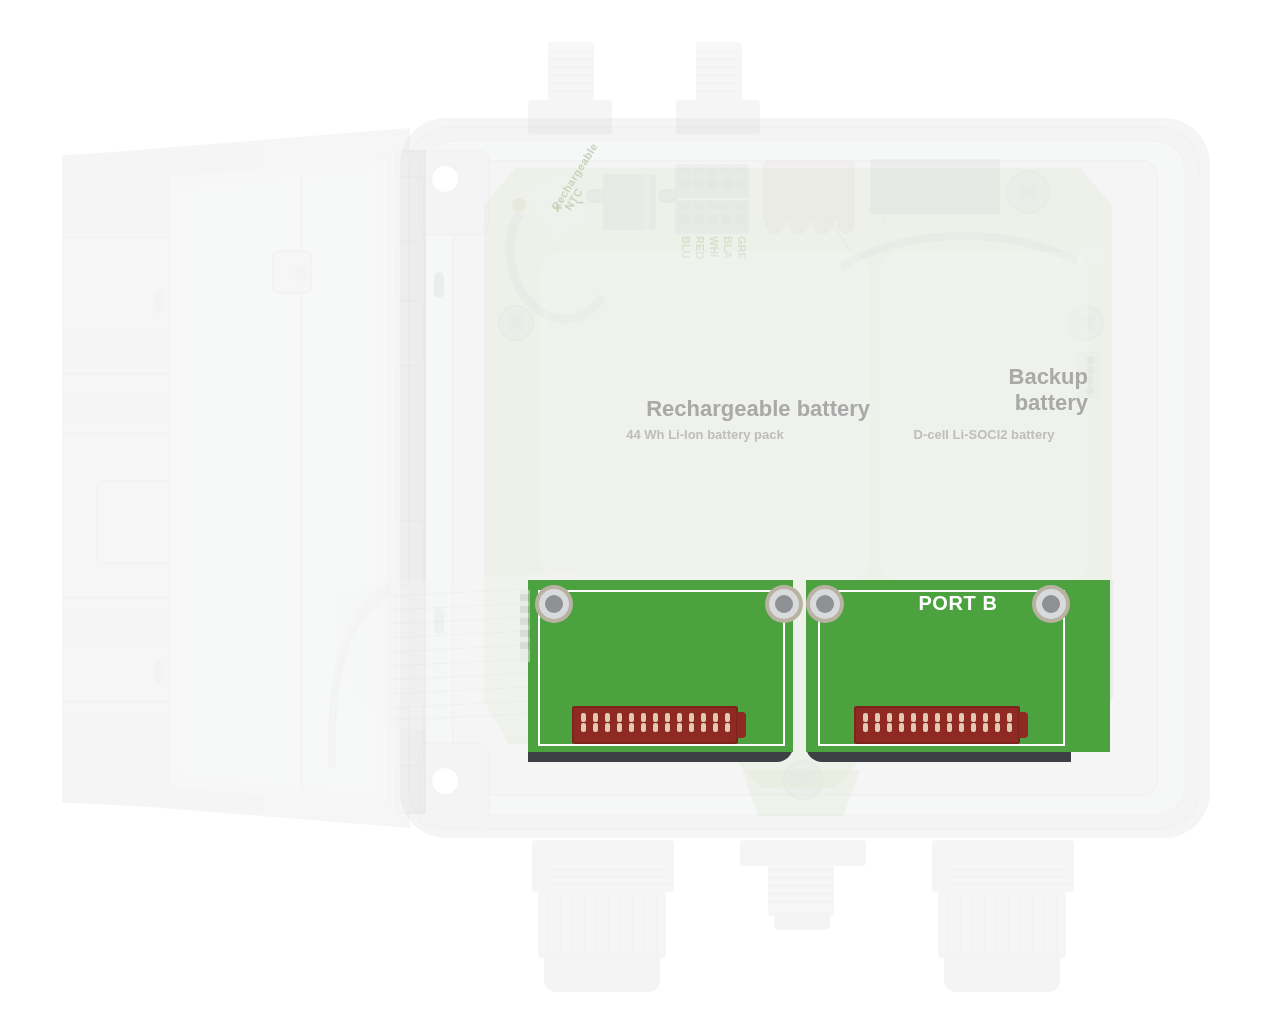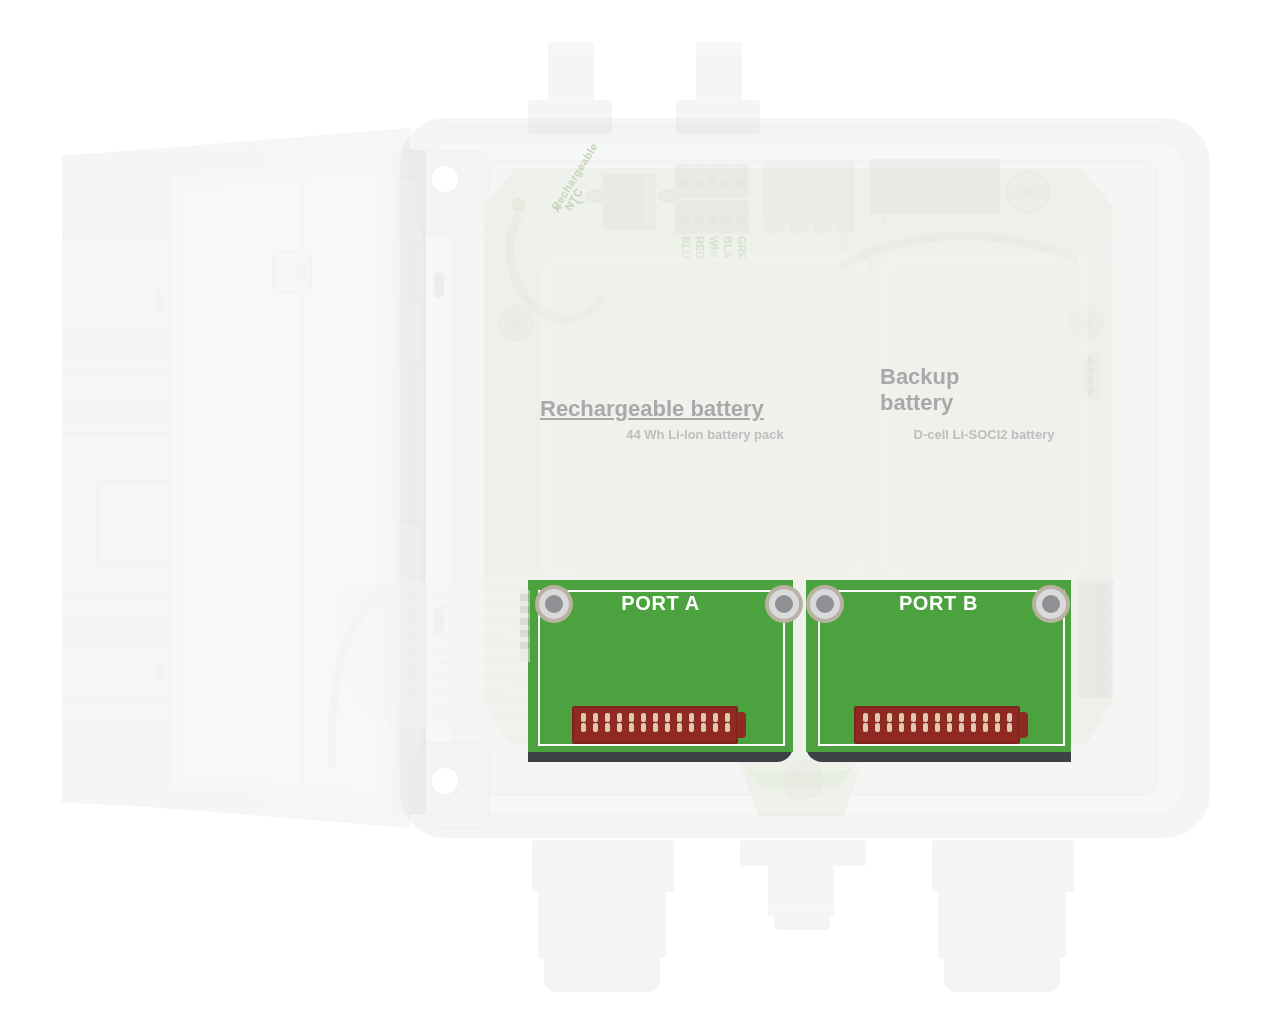--- a/index.html
+++ b/index.html
@@ -152,21 +152,21 @@
 
   
   .batt{
     background:#f4f5f4;border-radius:22px;
   }
   .batt-in{
     position:absolute;left:10px;top:10px;right:10px;bottom:10px;
     background:#f1f2f1;border-radius:16px;
   }
   .batt-title{
-    position:absolute;left:0;right:0;text-align:left;
+    position:absolute;left:0;right:0;text-align:right;
     color:#a8a9a8;font-weight:700;line-height:1.18;
   }
   .batt-sub{
     position:absolute;left:0;right:0;text-align:center;
     color:#bdbebd;font-weight:700;font-size:13px;
   }
 
   
   .port-shadow{background:#3d4145;}
   .port-board{
@@ -387,21 +387,21 @@
   </div>
 
   <div class="abs batt ghost" style="left:540px;top:252px;width:330px;height:330px;">
     <div class="batt-in"></div>
   </div>
   <div class="abs batt ghost" style="left:880px;top:252px;width:208px;height:330px;">
     <div class="batt-in"></div>
   </div>
 
   <div class="abs" style="left:540px;top:396px;width:330px;">
-    <div class="batt-title" style="font-size:22px;top:0;text-decoration:underline;">Rechargeable battery</div>
+    <div class="batt-title" style="font-size:22px;top:0;">Rechargeable battery</div>
     <div class="batt-sub" style="top:31px;">44 Wh Li-Ion battery pack</div>
   </div>
 
   <div class="abs" style="left:880px;top:364px;width:208px;">
     <div class="batt-title" style="font-size:22px;top:0;">Backup</div>
     <div class="batt-title" style="font-size:22px;top:26px;">battery</div>
     <div class="batt-sub" style="top:63px;">D-cell Li-SOCl2 battery</div>
   </div>
 
   <svg class="abs" style="left:240px;top:560px;width:330px;height:230px;opacity:.38" viewBox="0 0 330 230">
@@ -424,21 +424,20 @@
       <path d="M147,30 C113,48 96,96 94,176 L94,206"></path>
       <path d="M140,44 C108,62 92,104 90,178 L90,206"></path>
     </g>
   </svg>
 
   <div class="abs port-shadow" style="left:528px;top:586px;width:265px;height:176px;border-radius:0 0 16px 0;"></div>
   <div class="abs port-shadow" style="left:806px;top:586px;width:265px;height:176px;border-radius:0 0 0 16px;"></div>
 
   <div class="abs port-board" style="left:528px;top:580px;width:265px;height:172px;">
     <div class="port-silk" style="left:10px;top:10px;width:243px;height:152px;border-width:2px;border-color:#ffffff;"></div>
-    <div class="port-label" style="top:12px;">PORT A</div>
 
     <div class="idc" style="left:44px;top:126px;width:166px;height:38px;">
       <div class="idc-pin" style="left:9px;top:7px;"></div>
         <div class="idc-pin" style="left:21px;top:17px;"></div>
       <div class="idc-pin" style="left:33px;top:7px;"></div>
         <div class="idc-pin" style="left:45px;top:17px;"></div>
       <div class="idc-pin" style="left:57px;top:7px;"></div>
         <div class="idc-pin" style="left:69px;top:17px;"></div>
       <div class="idc-pin" style="left:81px;top:7px;"></div>
         <div class="idc-pin" style="left:93px;top:17px;"></div>
@@ -457,21 +456,21 @@
       <div class="idc-pin" style="left:117px;top:7px;"></div>
         <div class="idc-pin" style="left:129px;top:17px;"></div>
       <div class="idc-pin" style="left:141px;top:7px;"></div>
         <div class="idc-pin" style="left:153px;top:17px;"></div>
       <div class="idc-pin" style="left:153px;top:7px;"></div>
         <div class="idc-pin" style="left:9px;top:17px;"></div>
     </div>
     <div class="idc-notch" style="left:209px;top:132px;"></div>
   </div>
 
-  <div class="abs port-board" style="left:806px;top:580px;width:265px;height:172px;">
+  <div class="abs port-board" style="left:806px;top:580px;width:265px;height:172px;padding-left:39px;">
     <div class="port-silk" style="left:12px;top:10px;width:243px;height:152px;border-width:2px;border-color:#ffffff;"></div>
     <div class="port-label" style="top:12px;">PORT B</div>
     <div class="idc" style="left:48px;top:126px;width:166px;height:38px;">
       <div class="idc-pin" style="left:9px;top:7px;"></div>
         <div class="idc-pin" style="left:21px;top:17px;"></div>
       <div class="idc-pin" style="left:33px;top:7px;"></div>
         <div class="idc-pin" style="left:45px;top:17px;"></div>
       <div class="idc-pin" style="left:57px;top:7px;"></div>
         <div class="idc-pin" style="left:69px;top:17px;"></div>
       <div class="idc-pin" style="left:81px;top:7px;"></div>

